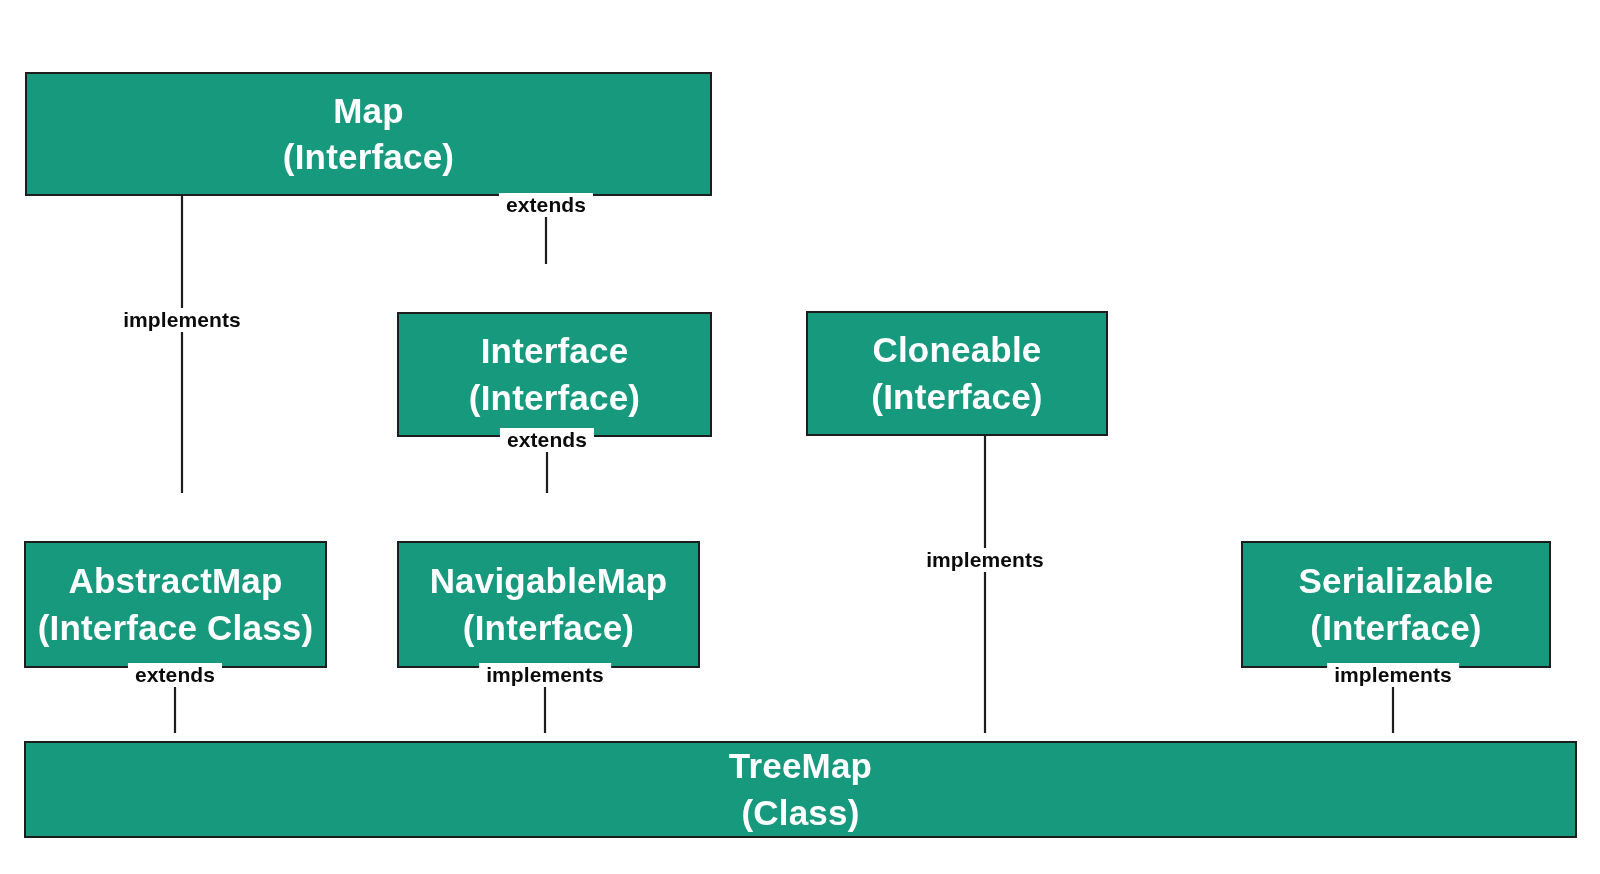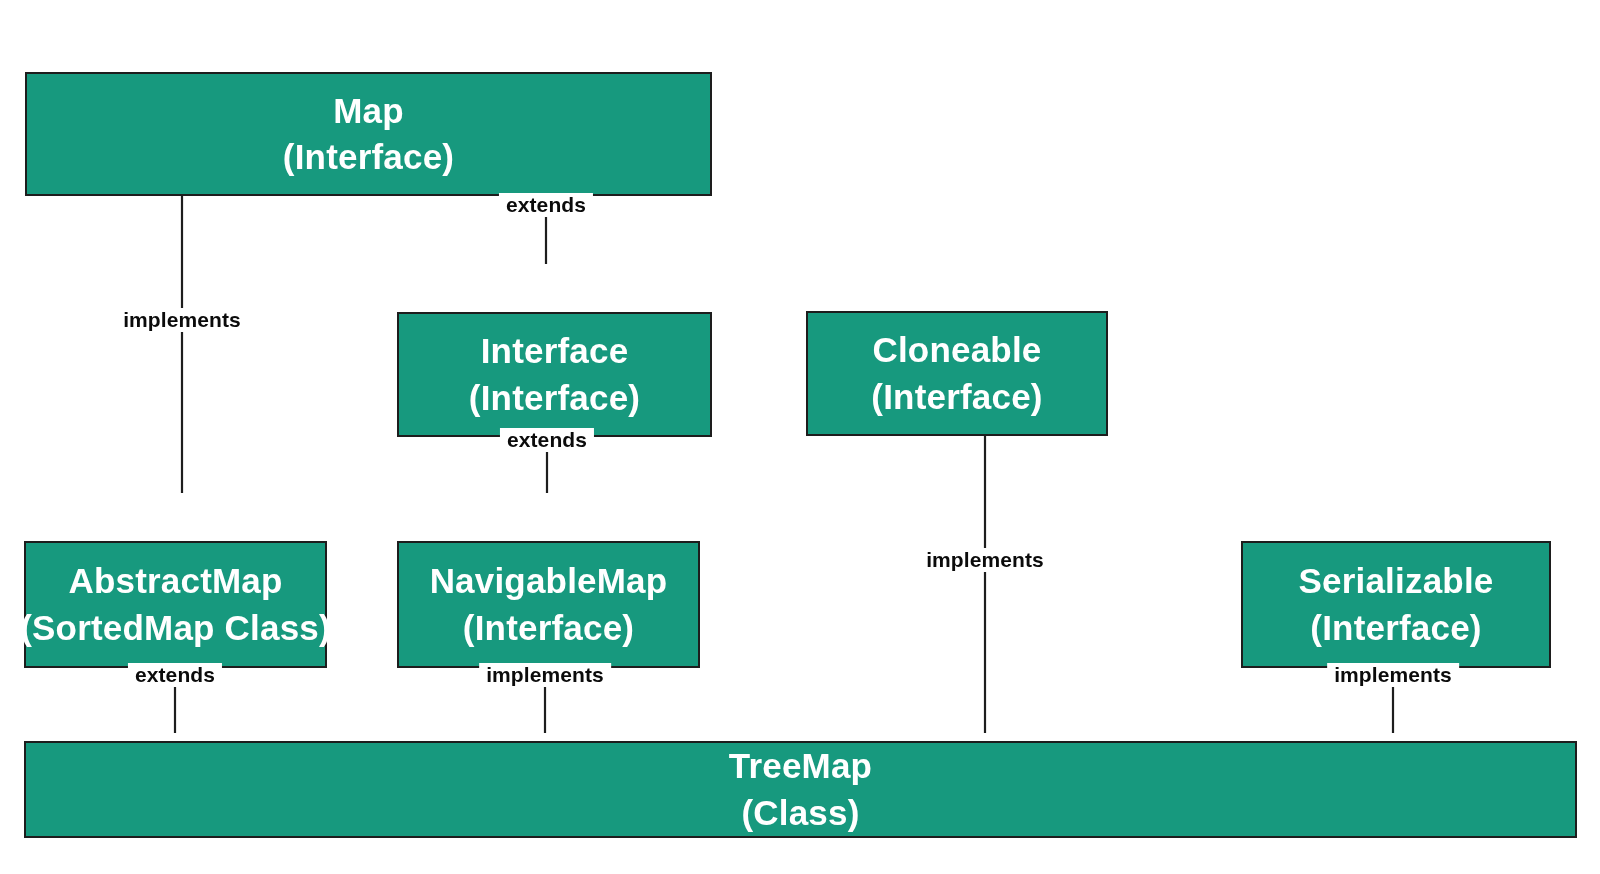--- a/index.html
+++ b/index.html
@@ -89,21 +89,21 @@
       <div class="node-box" style="left: 397px; top: 264px; width: 315px; height: 125px;">
         <span class="node-name">Interface</span>
         <span class="node-stereo">(Interface)</span>
       </div>
       <div class="node-box" style="left: 806px; top: 263px; width: 302px; height: 125px;">
         <span class="node-name">Cloneable</span>
         <span class="node-stereo">(Interface)</span>
       </div>
       <div class="node-box" style="left: 24px; top: 493px; width: 303px; height: 127px;">
         <span class="node-name">AbstractMap</span>
-        <span class="node-stereo">(SortedMap Class)</span>
+        <span class="node-stereo">(Interface Class)</span>
       </div>
       <div class="node-box" style="left: 397px; top: 493px; width: 303px; height: 127px;">
         <span class="node-name">NavigableMap</span>
         <span class="node-stereo">(Interface)</span>
       </div>
       <div class="node-box" style="left: 1241px; top: 493px; width: 310px; height: 127px;">
         <span class="node-name">Serializable</span>
         <span class="node-stereo">(Interface)</span>
       </div>
       <div class="node-box" style="left: 24px; top: 693px; width: 1553px; height: 97px;">

